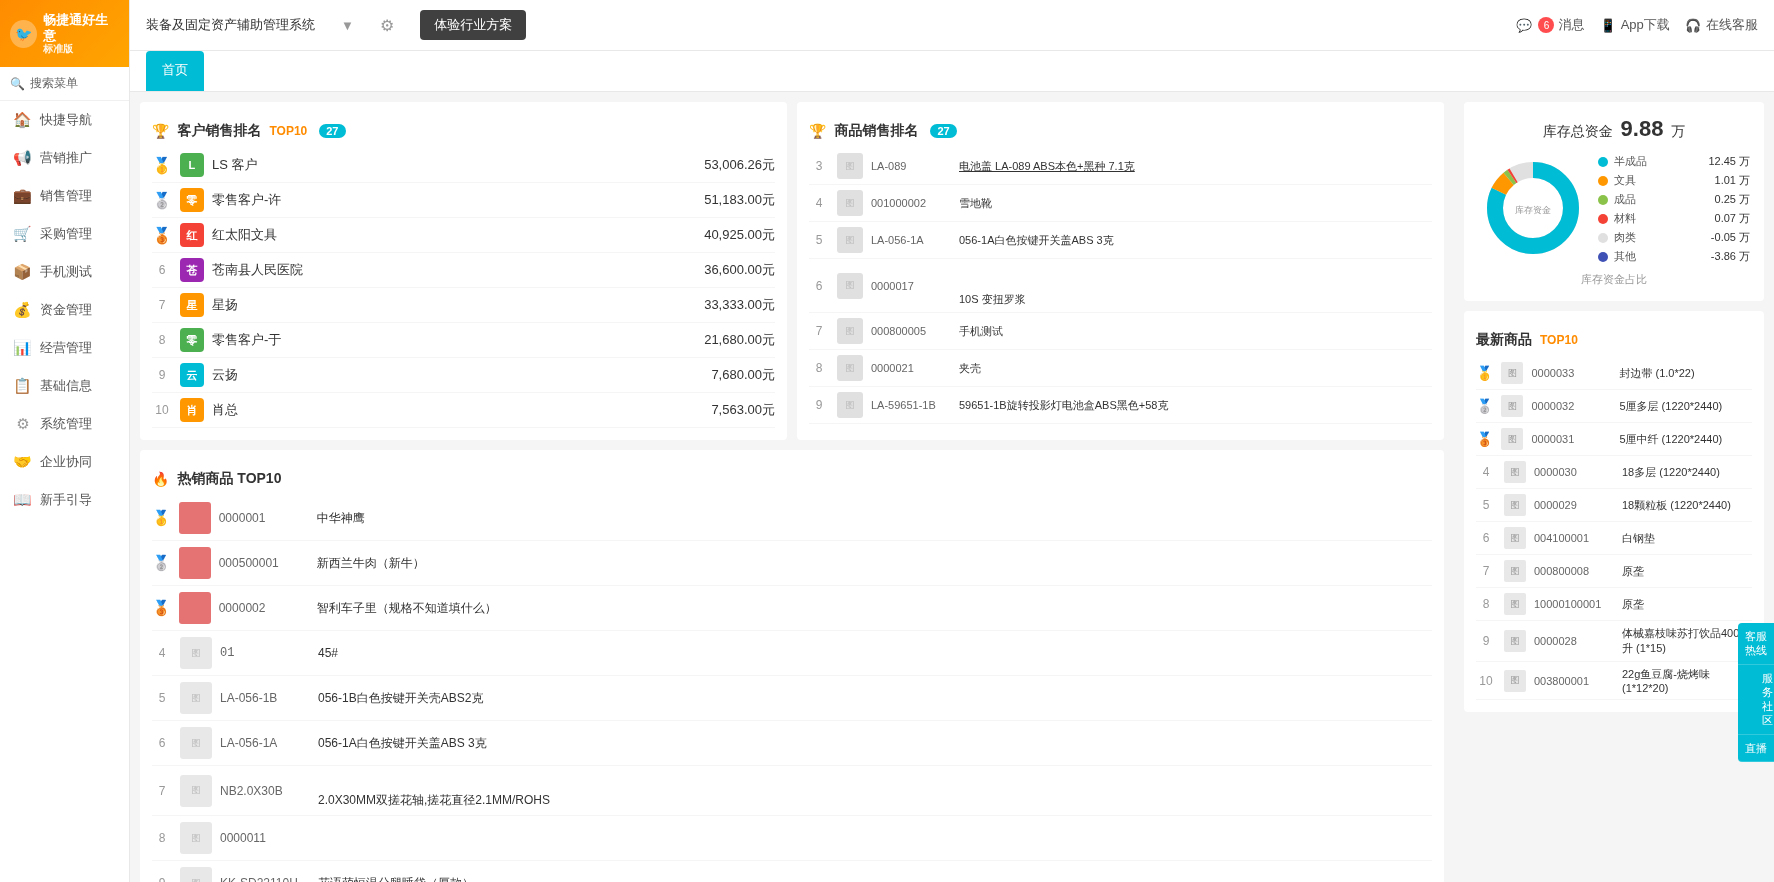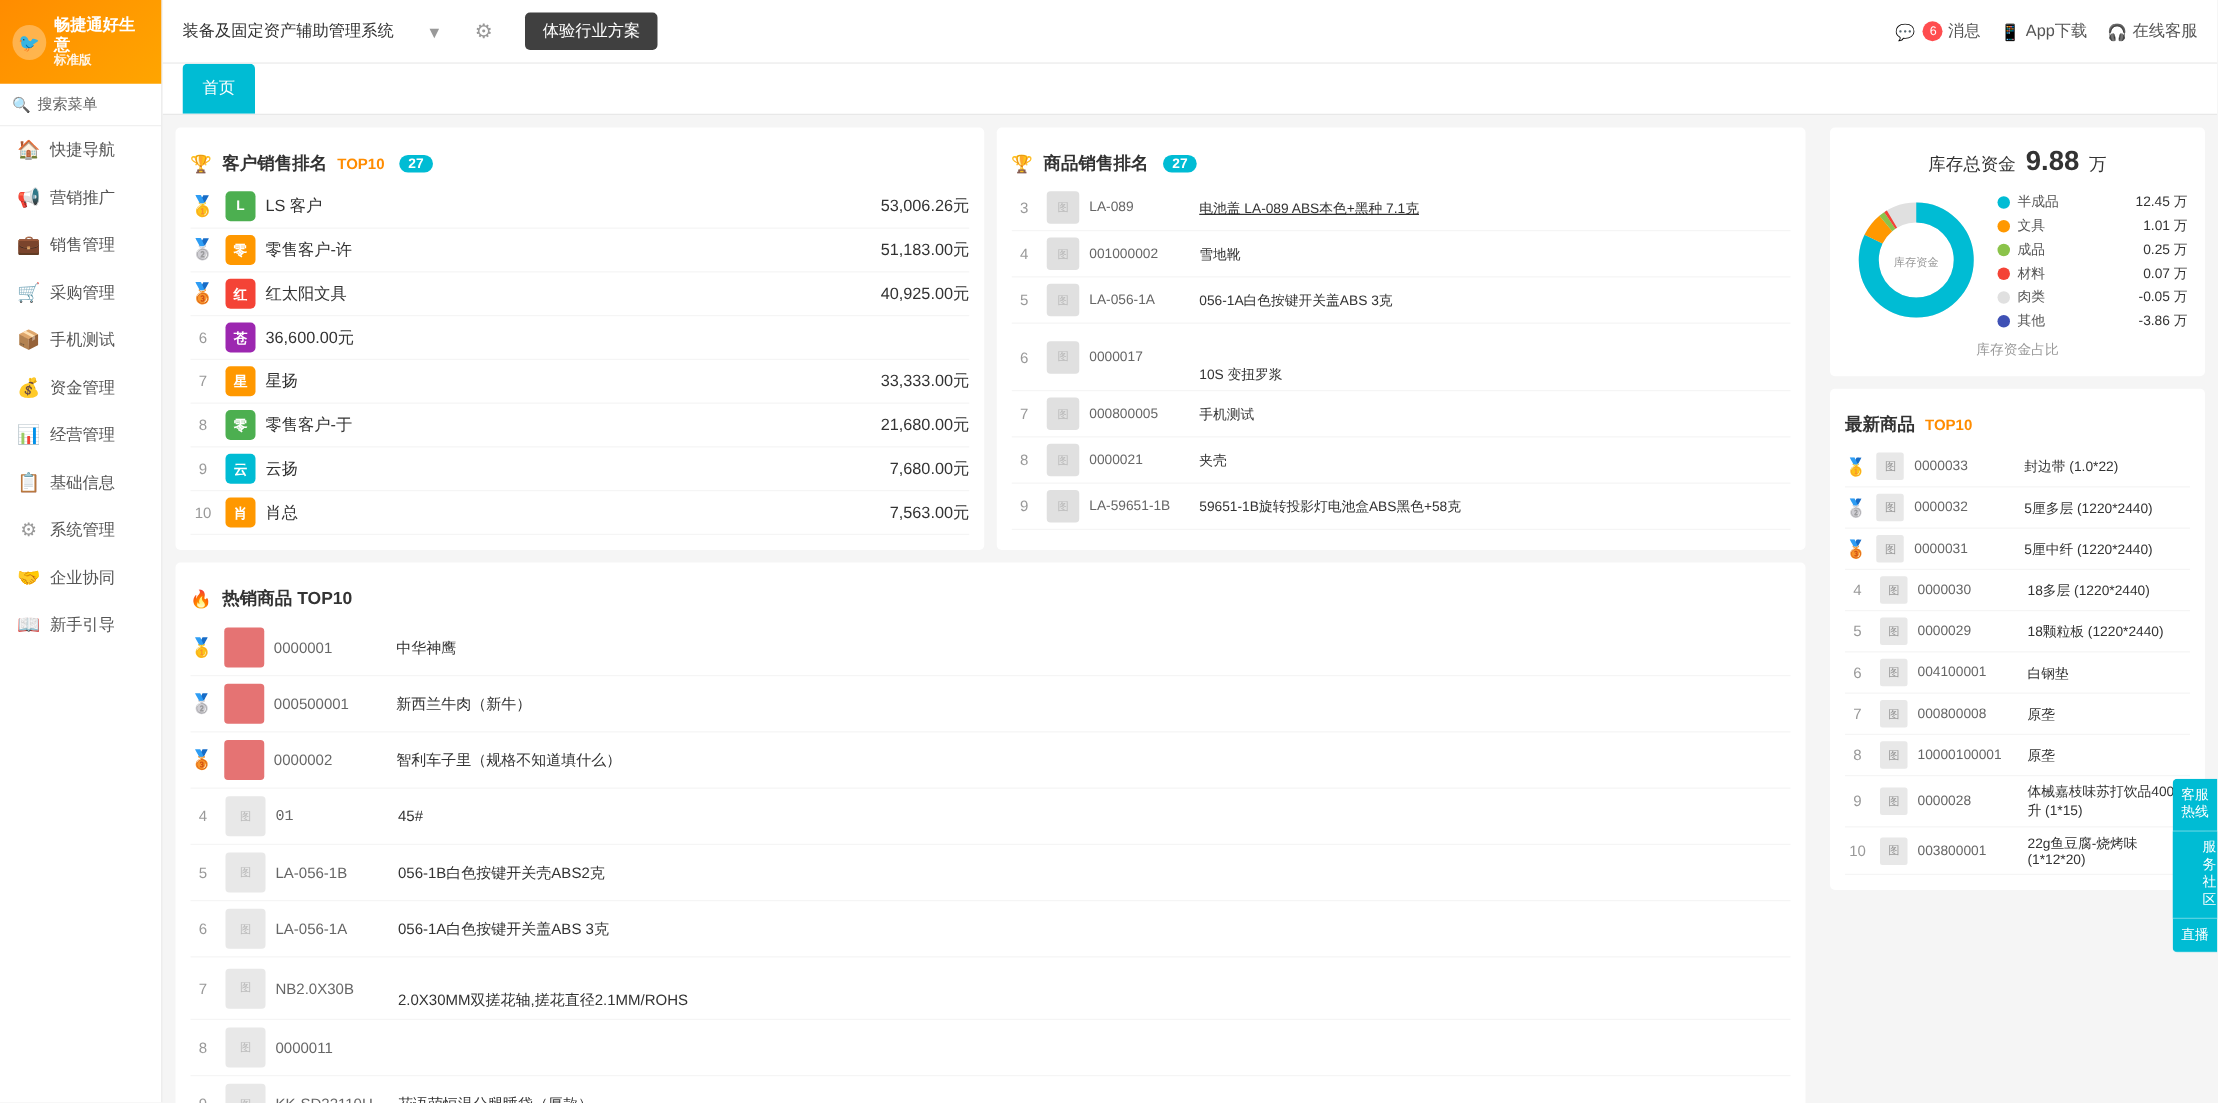--- a/index.html
+++ b/index.html
@@ -461,20 +461,21 @@
               </div>
               <div class="ranking-row">
                 <span style="font-size:16px;">🥉</span>
     <div class="rank-avatar" style="background:#f44336">红</div>
     <span class="rank-name">红太阳文具</span>
     <span class="rank-amount">40,925.00元</span>
               </div>
               <div class="ranking-row">
                 <span class="rank-num">6</span>
     <div class="rank-avatar" style="background:#9C27B0">苍</div>
+    <span class="rank-name">苍南县人民医院</span>
     <span class="rank-amount">36,600.00元</span>
               </div>
               <div class="ranking-row">
                 <span class="rank-num">7</span>
     <div class="rank-avatar" style="background:#FF9800">星</div>
     <span class="rank-name">星扬</span>
     <span class="rank-amount">33,333.00元</span>
               </div>
               <div class="ranking-row">
                 <span class="rank-num">8</span>

